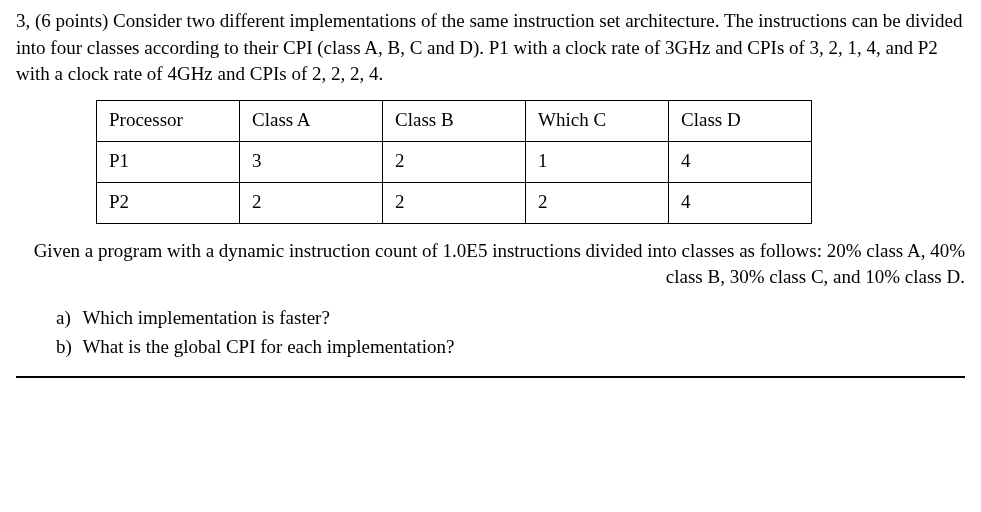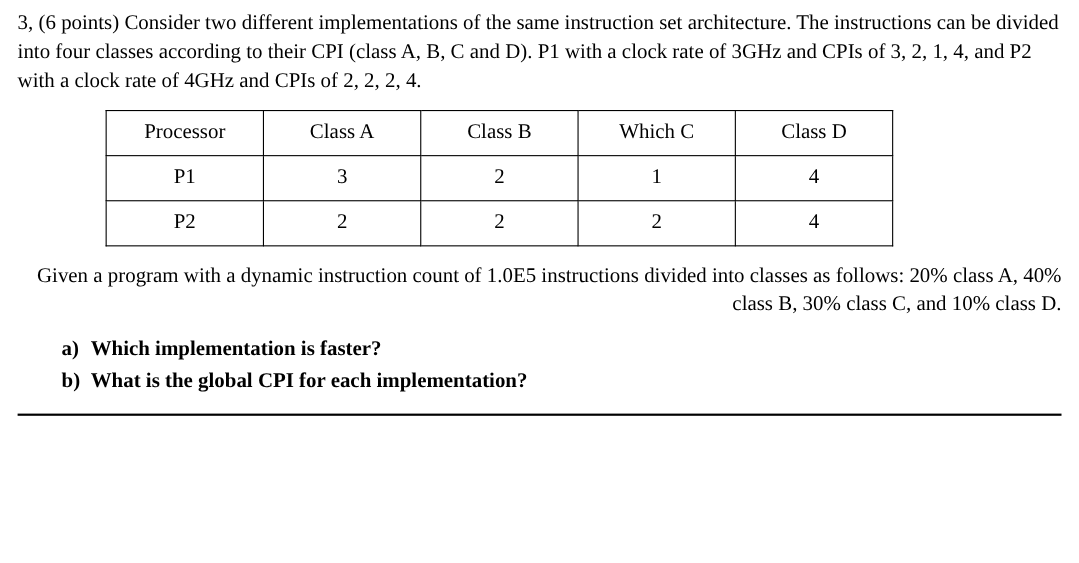--- a/index.html
+++ b/index.html
@@ -16,34 +16,32 @@
       margin-bottom: 12px;
     }
     table {
       border-collapse: collapse;
       margin-left: 80px;
       margin-bottom: 14px;
     }
     td {
       border: 1px solid #000;
       padding: 6px 12px;
-      text-align: center;
       min-width: 118px;
       height: 28px;
     }
     .after-table {
       margin-bottom: 14px;
       text-align: right;
     }
     .subparts {
       margin-left: 40px;
     }
     .subpart {
       margin-bottom: 2px;
-      font-weight: bold;
     }
     .subpart-label {
       display: inline-block;
       width: 22px;
     }
     hr.bottom-line {
       border: none;
       border-top: 2px solid #000;
       margin-top: 16px;
     }

